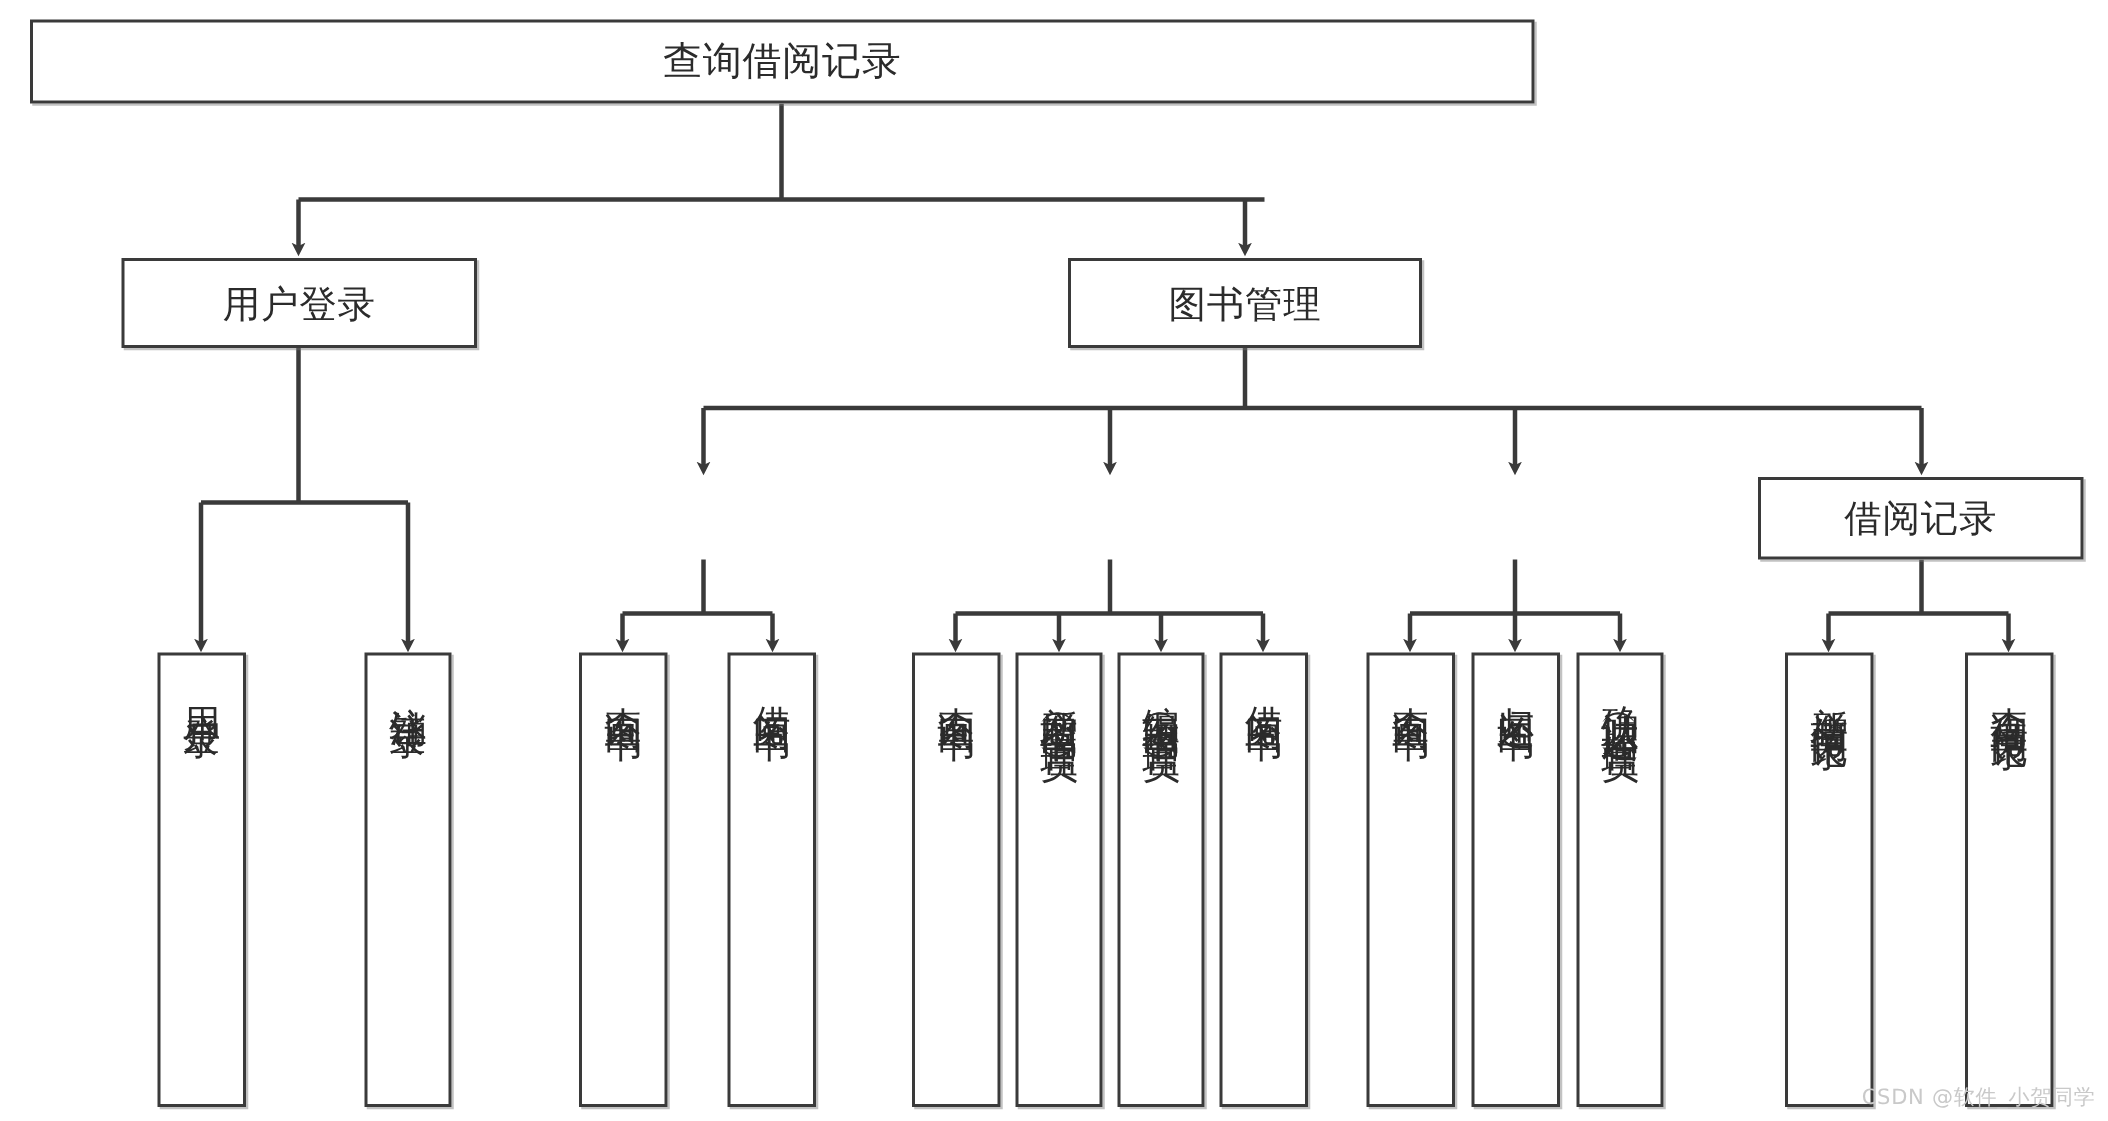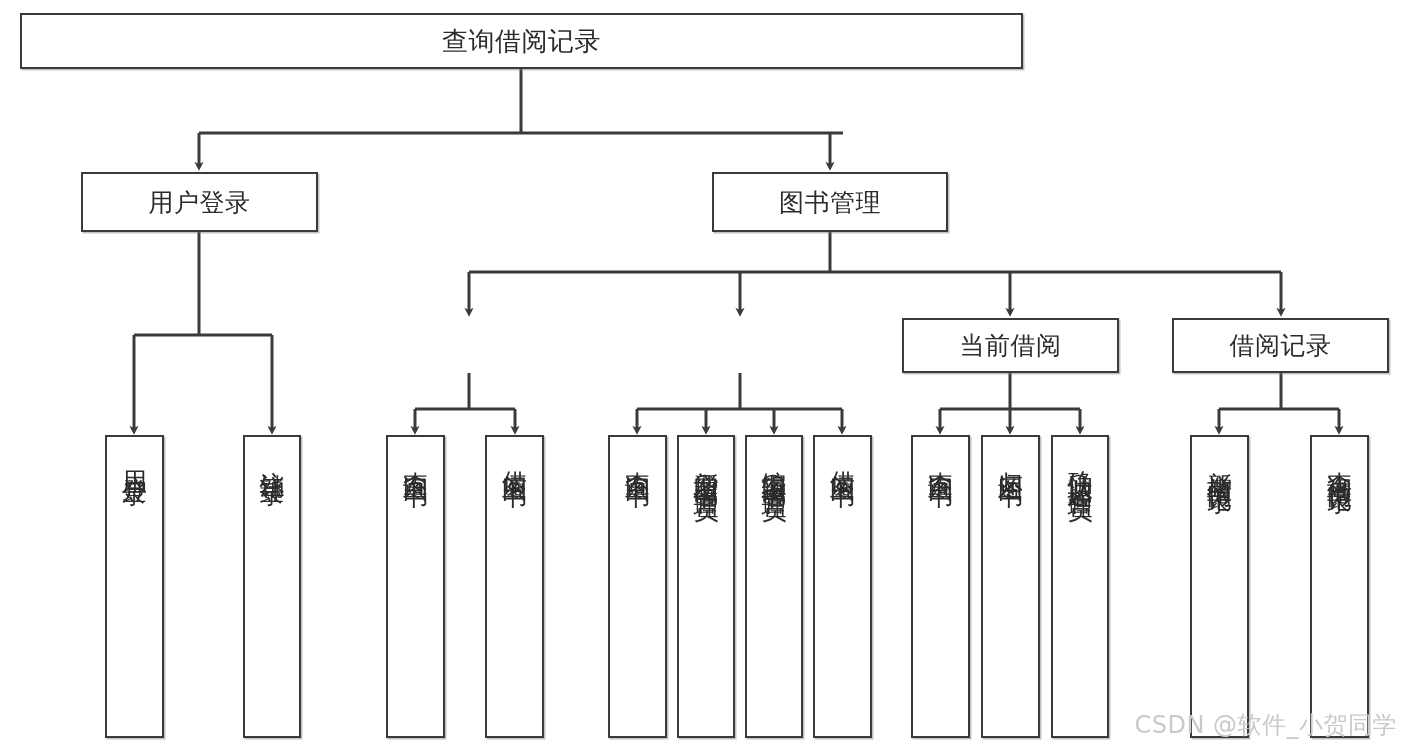--- a/index.html
+++ b/index.html
@@ -59,21 +59,21 @@
     text-orientation: upright;
     font-size: 25px;
     line-height: 1.0;
     letter-spacing: 4px;
     white-space: nowrap;
   }
   .watermark {
     position: absolute;
     right: 8px;
     bottom: 6px;
-    font-size: 24px;
+    font-size: 14px;
     color: #c9c9c9;
     letter-spacing: 0.5px;
     white-space: nowrap;
     font-family: "DejaVu Sans", "Liberation Sans", sans-serif;
   }
 </style>
 </head>
 <body>
 
 <div id="canvas">
@@ -132,23 +132,20 @@
     <span class="label">查询借阅记录</span>
   </div>
 
   <div class="node h" style="left:81px; top:172px; width:237px; height:60px;">
     <span class="label">用户登录</span>
   </div>
   <div class="node h" style="left:712px; top:172px; width:236px; height:60px;">
     <span class="label">图书管理</span>
   </div>
 
-  <div class="node h" style="left:902px; top:318px; width:217px; height:55px;">
-    <span class="label">当前借阅</span>
-  </div>
   <div class="node h" style="left:1172px; top:318px; width:217px; height:55px;text-align:right;">
     <span class="label">借阅记录</span>
   </div>
 
   <div class="node v" style="left:105px; top:435px; width:59px; height:303px;">
     <span class="label">用户登录</span>
   </div>
   <div class="node v" style="left:243px; top:435px; width:58px; height:303px;">
     <span class="label">注销登录</span>
   </div>

